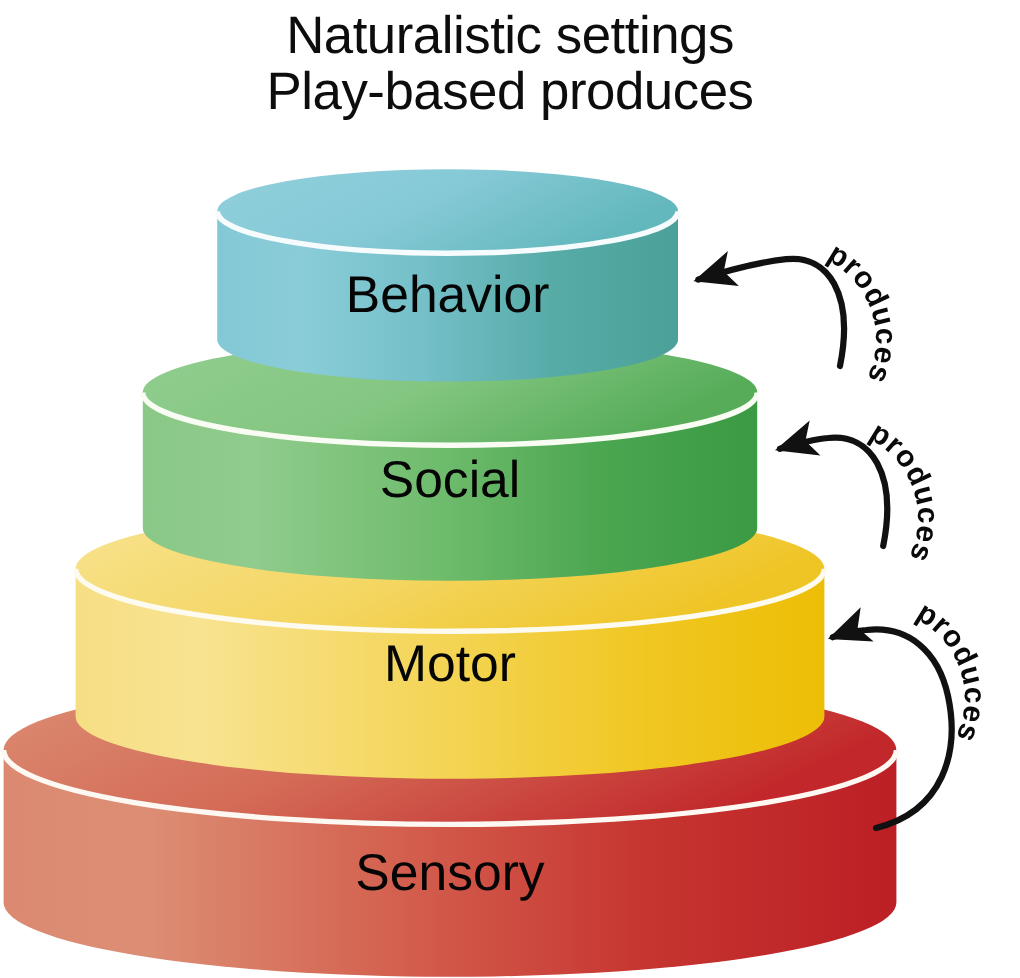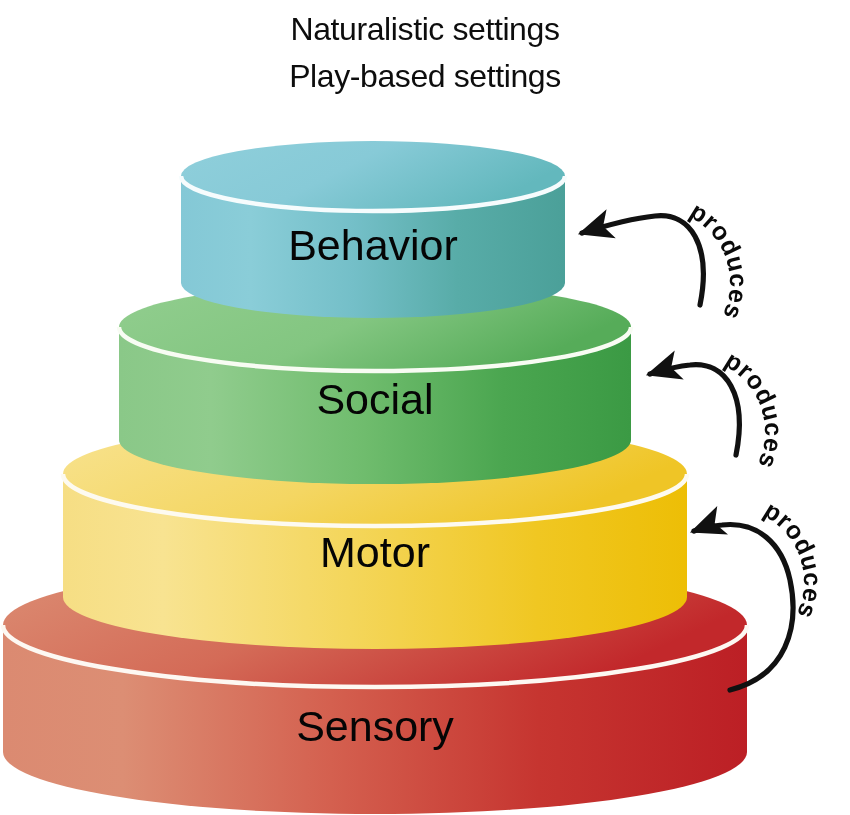--- a/index.html
+++ b/index.html
@@ -23,21 +23,21 @@
     position: absolute;
     top: 0;
     left: 0;
     width: 850px;
     text-align: center;
     padding-top: 6px;
     box-sizing: border-box;
   }
   .title-line {
     font-family: "Liberation Sans", sans-serif;
-    font-size: 32px;
+    font-size: 44px;
     line-height: 47px;
     color: #0d0d0d;
     letter-spacing: -0.4px;
     white-space: nowrap;
   }
   #diagram-svg {
     position: absolute;
     top: 0;
     left: 0;
   }
@@ -56,21 +56,21 @@
     letter-spacing: 0.5px;
   }
 </style>
 </head>
 <body>
 
 <div id="stage">
 
   <div id="title-block">
     <div class="title-line">Naturalistic settings</div>
-    <div class="title-line">Play-based settings</div>
+    <div class="title-line">Play-based produces</div>
   </div>
 
   <svg id="diagram-svg" width="850" height="815" viewBox="0 0 850 815">
     <defs>
 
       <linearGradient id="grad-behavior-body" x1="0" y1="0" x2="1" y2="0">
         <stop offset="0%" stop-color="#84C8D6"></stop>
         <stop offset="18%" stop-color="#8ACDD8"></stop>
         <stop offset="45%" stop-color="#74BFC8"></stop>
         <stop offset="72%" stop-color="#58ACA8"></stop>

